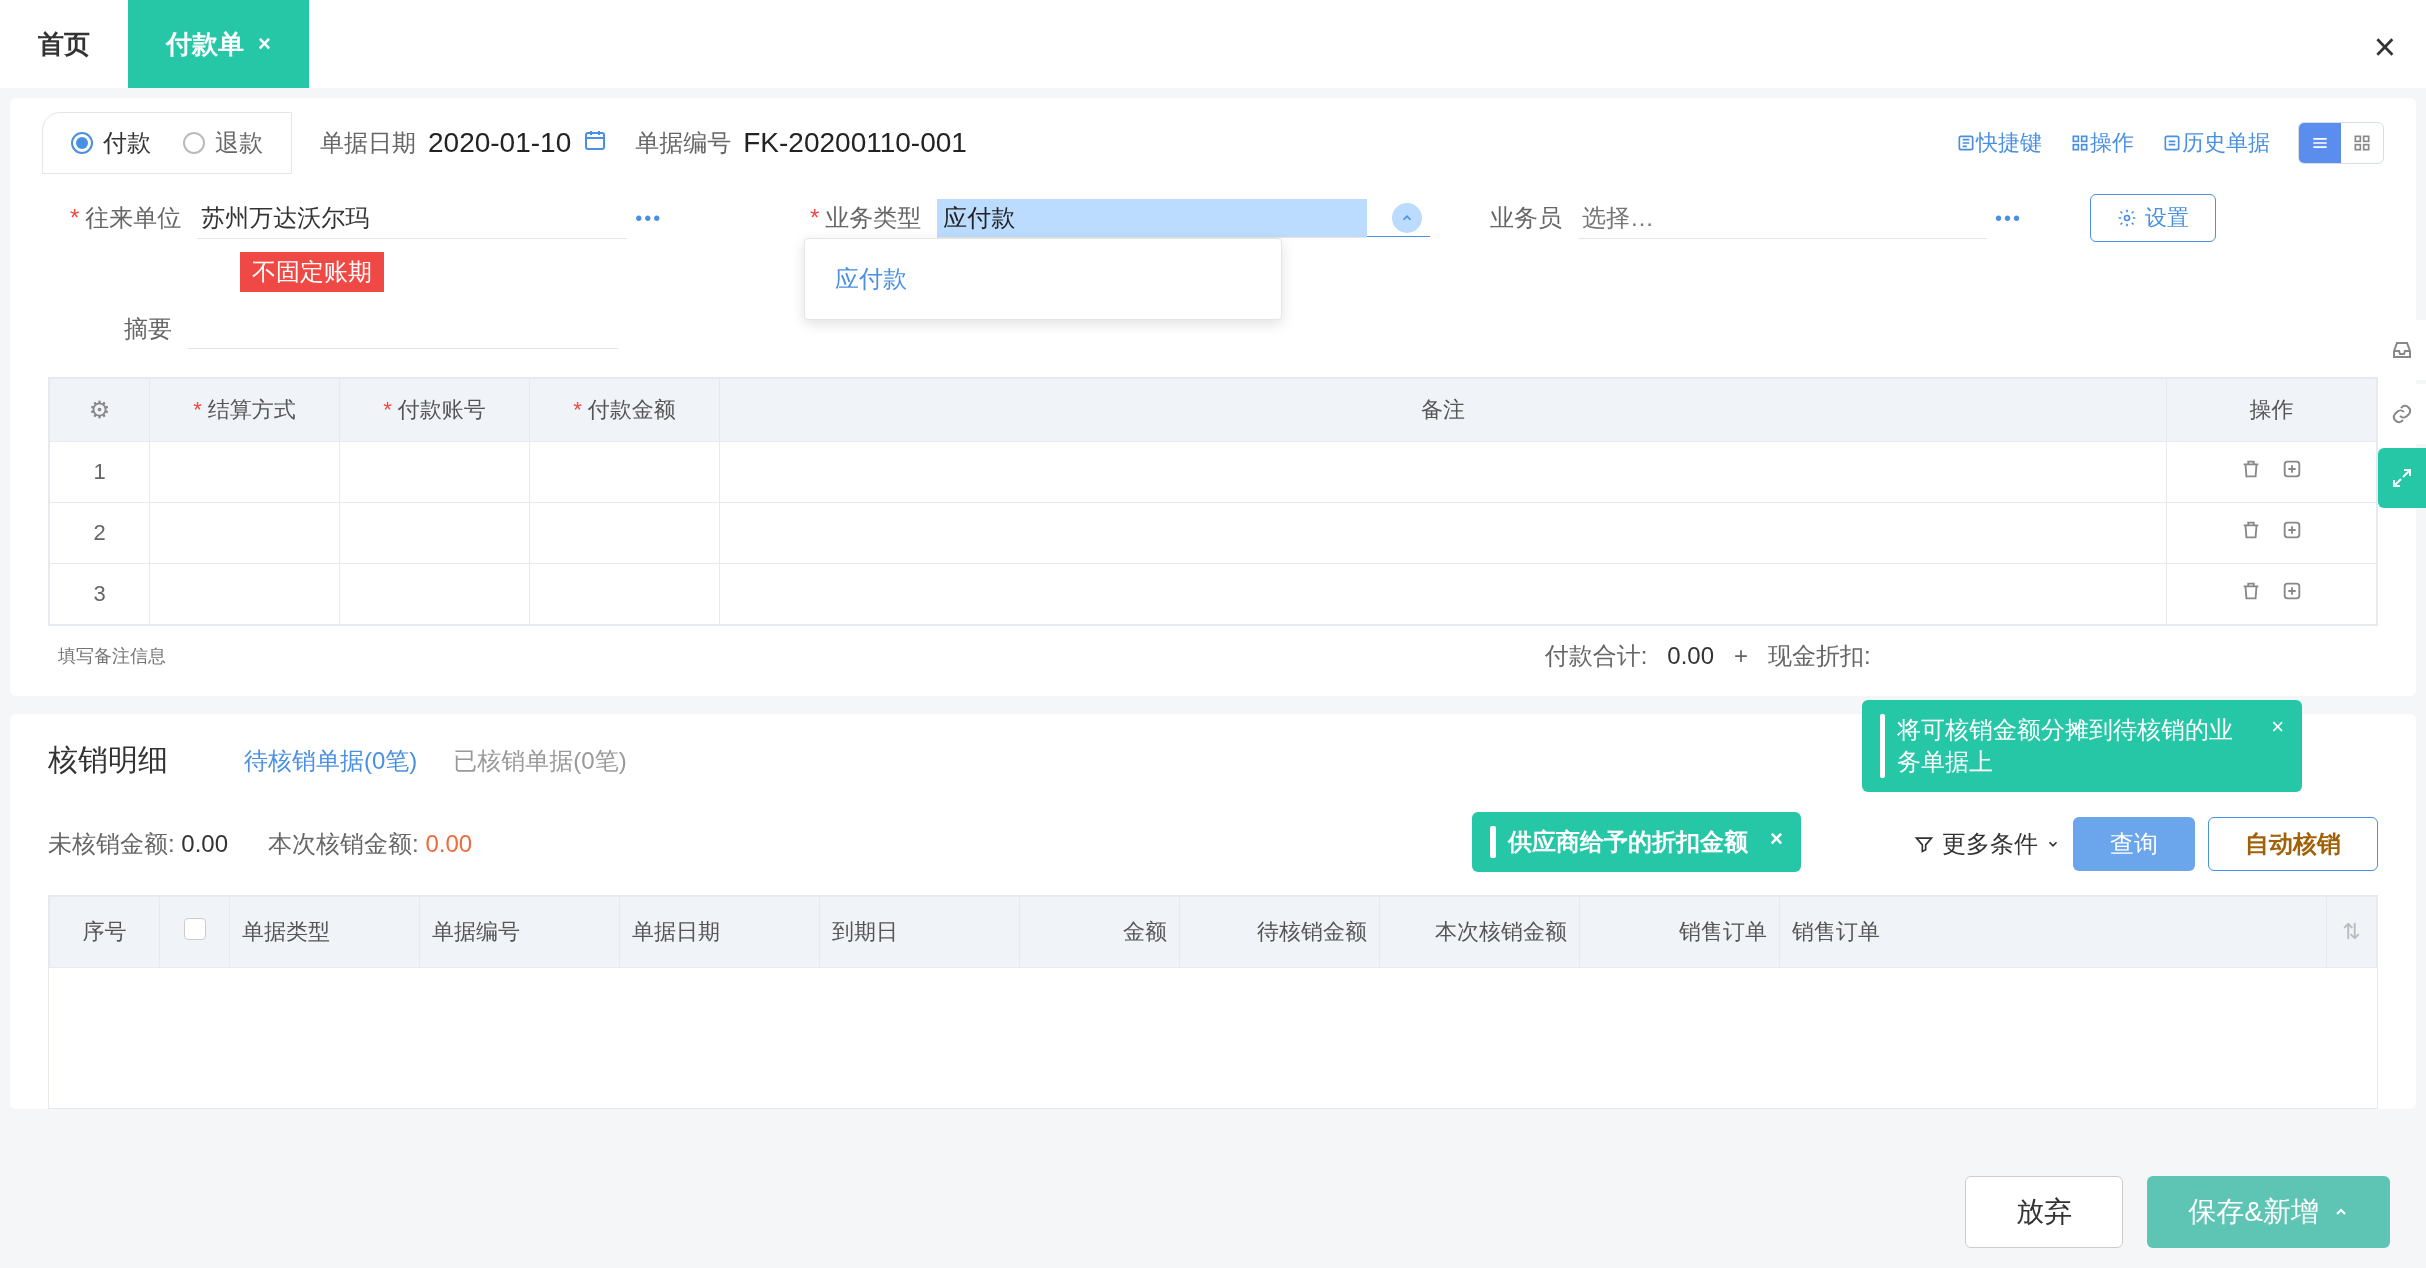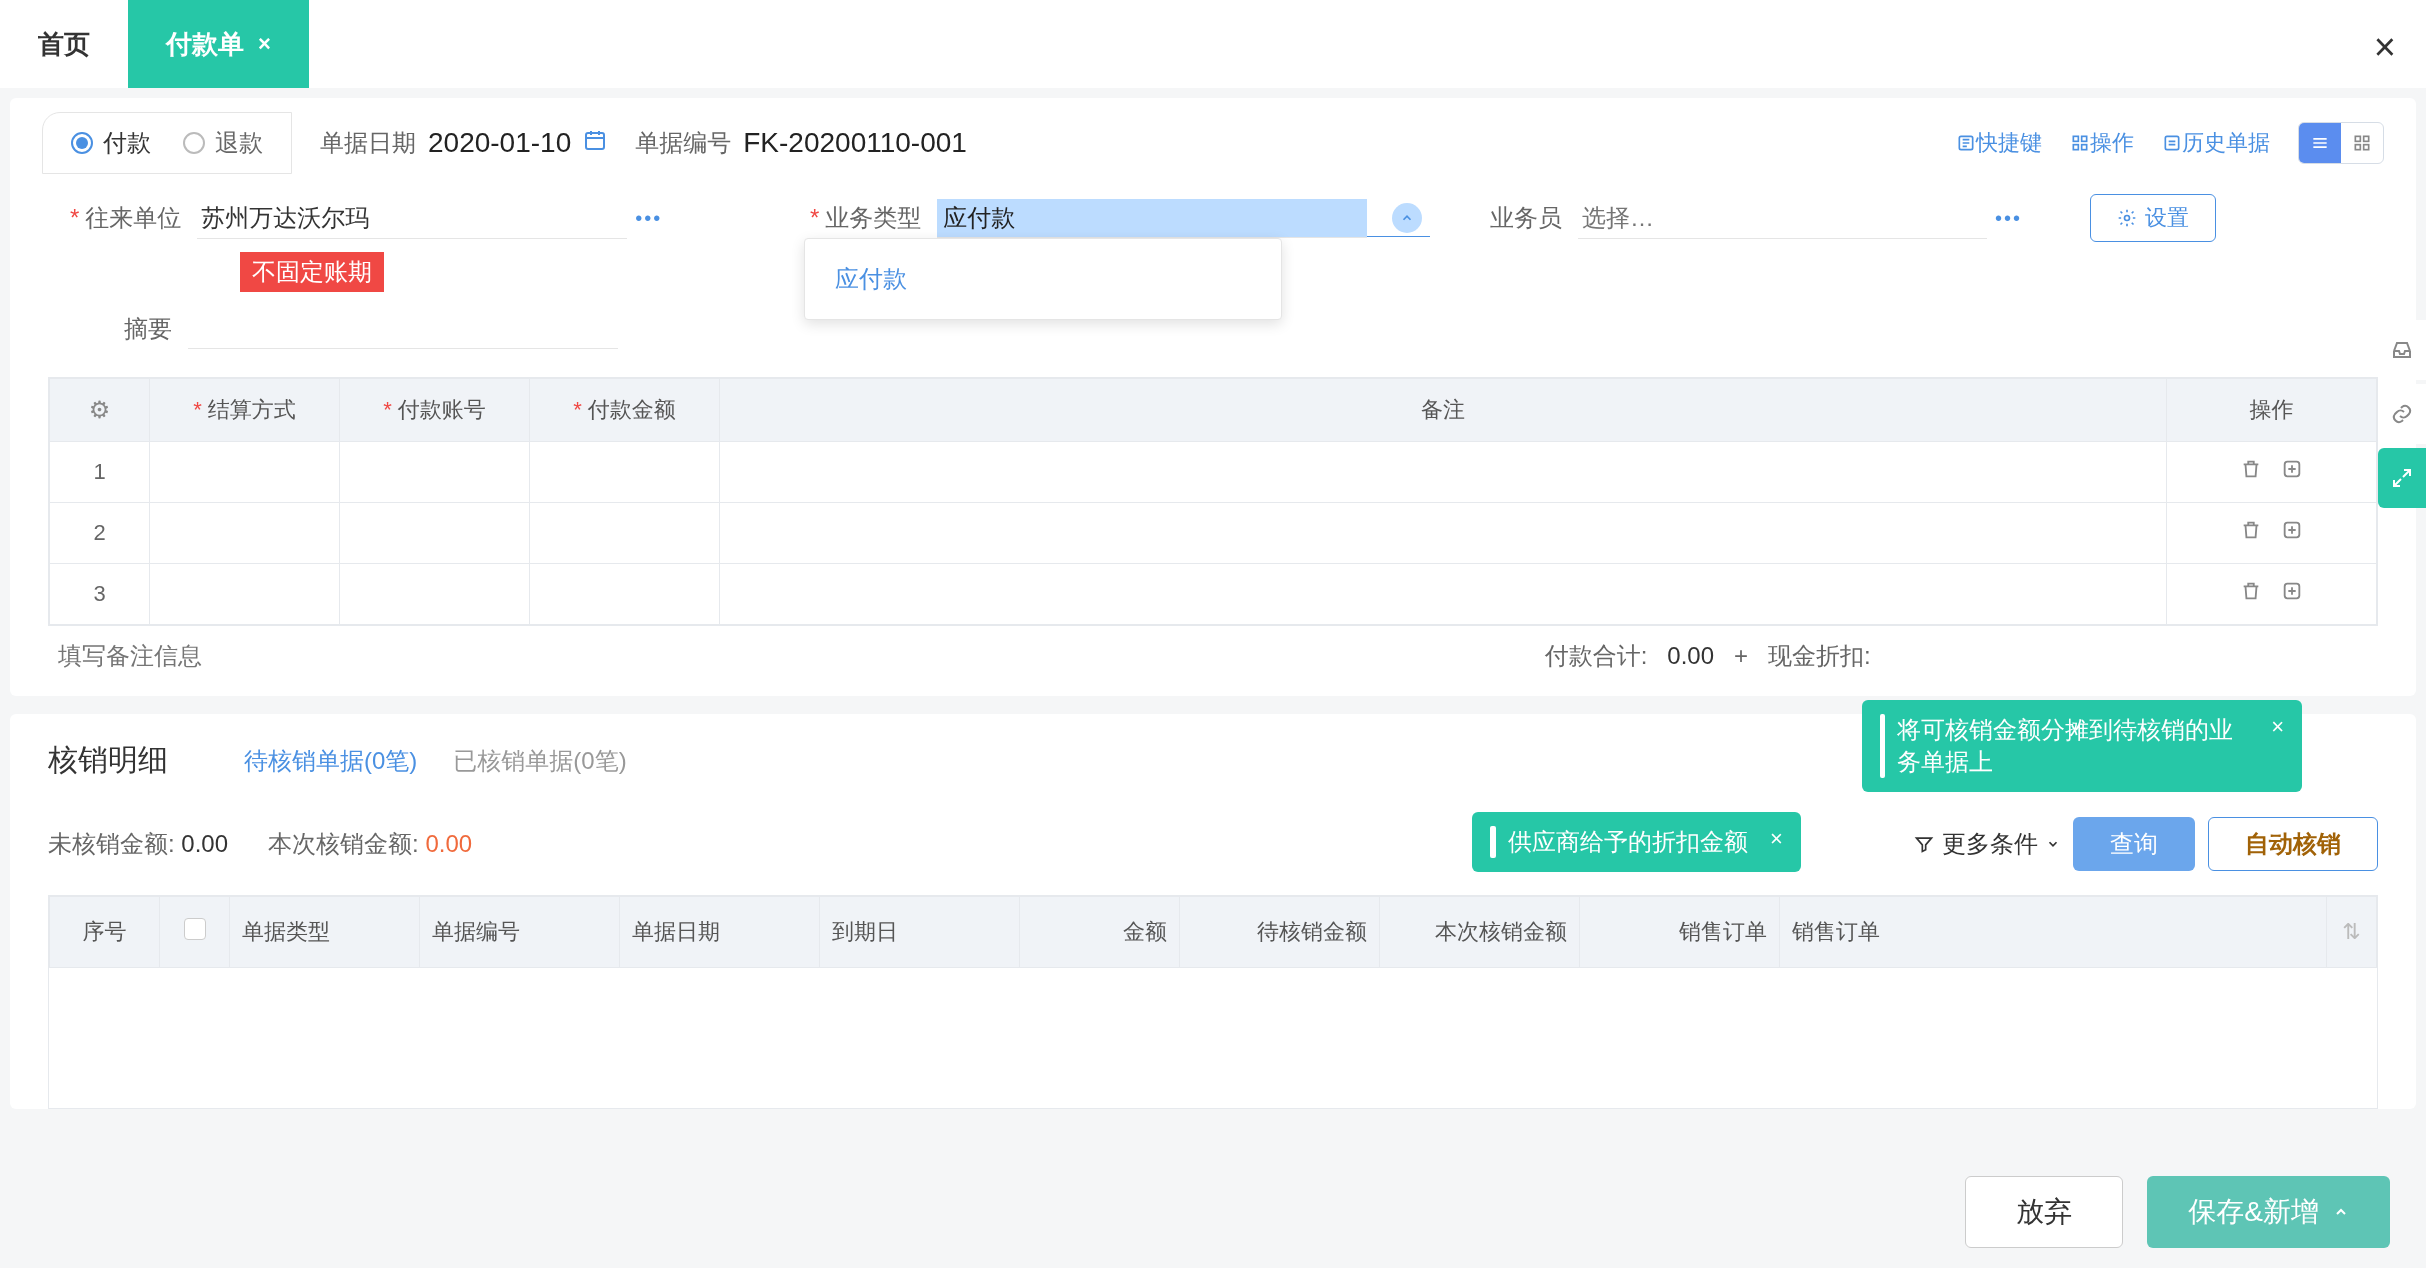--- a/index.html
+++ b/index.html
@@ -57,21 +57,21 @@
 
 .paytbl { margin: 28px 38px 0 38px; border: 1px solid #e6e9ed; }
 .paytbl table { width: 100%; border-collapse: collapse; }
 .paytbl th { background: #f0f3f7; padding: 16px 12px; font-weight: 400; color: #555; border: 1px solid #e6e9ed; font-size: 22px; text-align: center; }
 .paytbl td { padding: 16px 12px; border: 1px solid #e6e9ed; text-align: center; color: #666; }
 .gear-icon { font-size: 24px; color: #888; }
 .row-act { color: #888; cursor: pointer; font-size: 22px; margin: 0 6px; }
 
 
 .totals { display: flex; align-items: center; padding: 14px 48px 24px 48px; font-size: 24px; color: #666; }
-.totals input { border: none; font-size: 24px; color: #bbb; width: 500px; outline: none; }
+.totals input { border: none; font-size: 18px; color: #bbb; width: 500px; outline: none; }
 .totals .rt { margin-left: auto; display: flex; align-items: center; gap: 20px; }
 .totals .num { color: #333; }
 .blue-num { color: #4a90e2; font-size: 26px; }
 
 
 .wo { margin: 18px 10px 0 10px; background: #fff; border-radius: 6px; padding: 26px 38px 0 38px; position: relative; }
 .wo-tabs { display: flex; align-items: center; gap: 36px; }
 .wo-title { font-size: 30px; color: #333; margin-right: 40px; }
 .wo-tab { color: #999; font-size: 24px; cursor: pointer; }
 .wo-tab.active { color: #4a90e2; }
@@ -306,21 +306,21 @@
       <span class="num">0.00</span>
       <span>+</span>
       <span>现金折扣:</span>
       <span style="width:260px;"></span>
       <span style="visibility:hidden;">可核销金额:</span>
       <span class="blue-num" style="visibility:hidden;">0.00</span>
     </div>
   </div>
 </div>
 
-<div class="tip" style="top:812px; left:1472px;">
+<div class="tip" style="top:812px; left:1472px;font-weight:bold;">
   <span class="tip-bar"></span>
   <span>供应商给予的折扣金额</span>
   <span class="tip-close">×</span>
 </div>
 <div style="position:absolute; top:738px; left:1692px;" class="tip-dot"></div>
 <div style="position:absolute; top:753px; left:1699px; width:2px; height:60px; background:#26c7a7;"></div>
 
 <div class="tip" style="top:700px; left:1862px; width:440px;">
   <span class="tip-bar"></span>
   <span>将可核销金额分摊到待核销的业务单据上</span>

